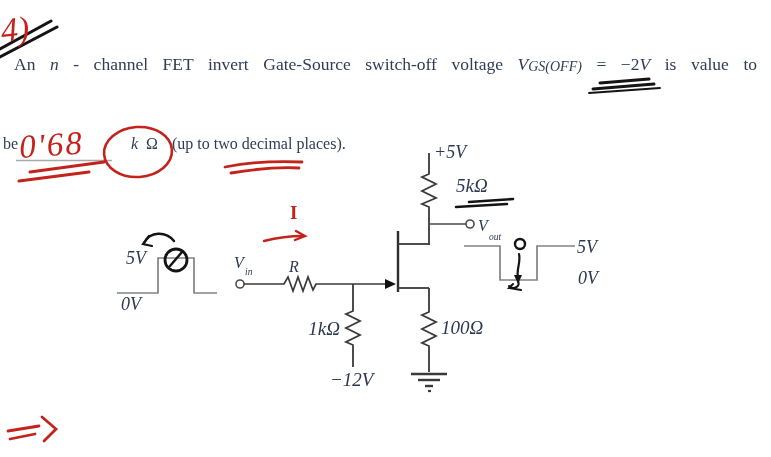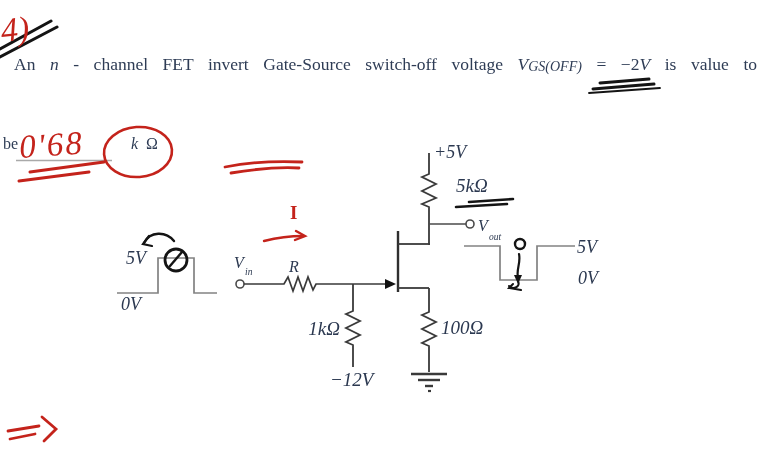--- a/index.html
+++ b/index.html
@@ -19,20 +19,21 @@
 <body>
 
 <div class="page">
 
   <div class="tline" style="left:14px;top:54px;width:743px;"><span class="seg0" style="position:static">An </span><span class="it">n</span><span> - channel FET invert Gate-Source switch-off voltage </span><span class="it">V</span><span class="sub">GS(OFF)</span><span> = −2</span><span class="it">V</span><span> is value to</span></div>
 
 
   <span class="seg" style="left:3px;top:135px;">be</span>
   <span class="seg it" style="left:131px;top:135px;">k</span>
   <span class="seg" style="left:146px;top:135px;">Ω</span>
+  <span class="seg" style="left:172px;top:135px;">(up to two decimal places).</span>
 
   <svg class="overlay" width="771" height="457" viewBox="0 0 771 457">
 
     <line x1="16" y1="160.5" x2="112" y2="160.5" stroke="#a9a9a9" stroke-width="1.4"></line>
 
     <polyline points="429,153 429,174 422,177 436,184 422,191 436,198 422,204 429,207 429,245" fill="none" stroke="#3a3a3a" stroke-width="1.8"></polyline>
 
     <line x1="429" y1="224" x2="466" y2="224" stroke="#4a4a4a" stroke-width="1.6"></line>
     <circle cx="470" cy="224" r="4" fill="#fff" stroke="#4a4a4a" stroke-width="1.6"></circle>
 

